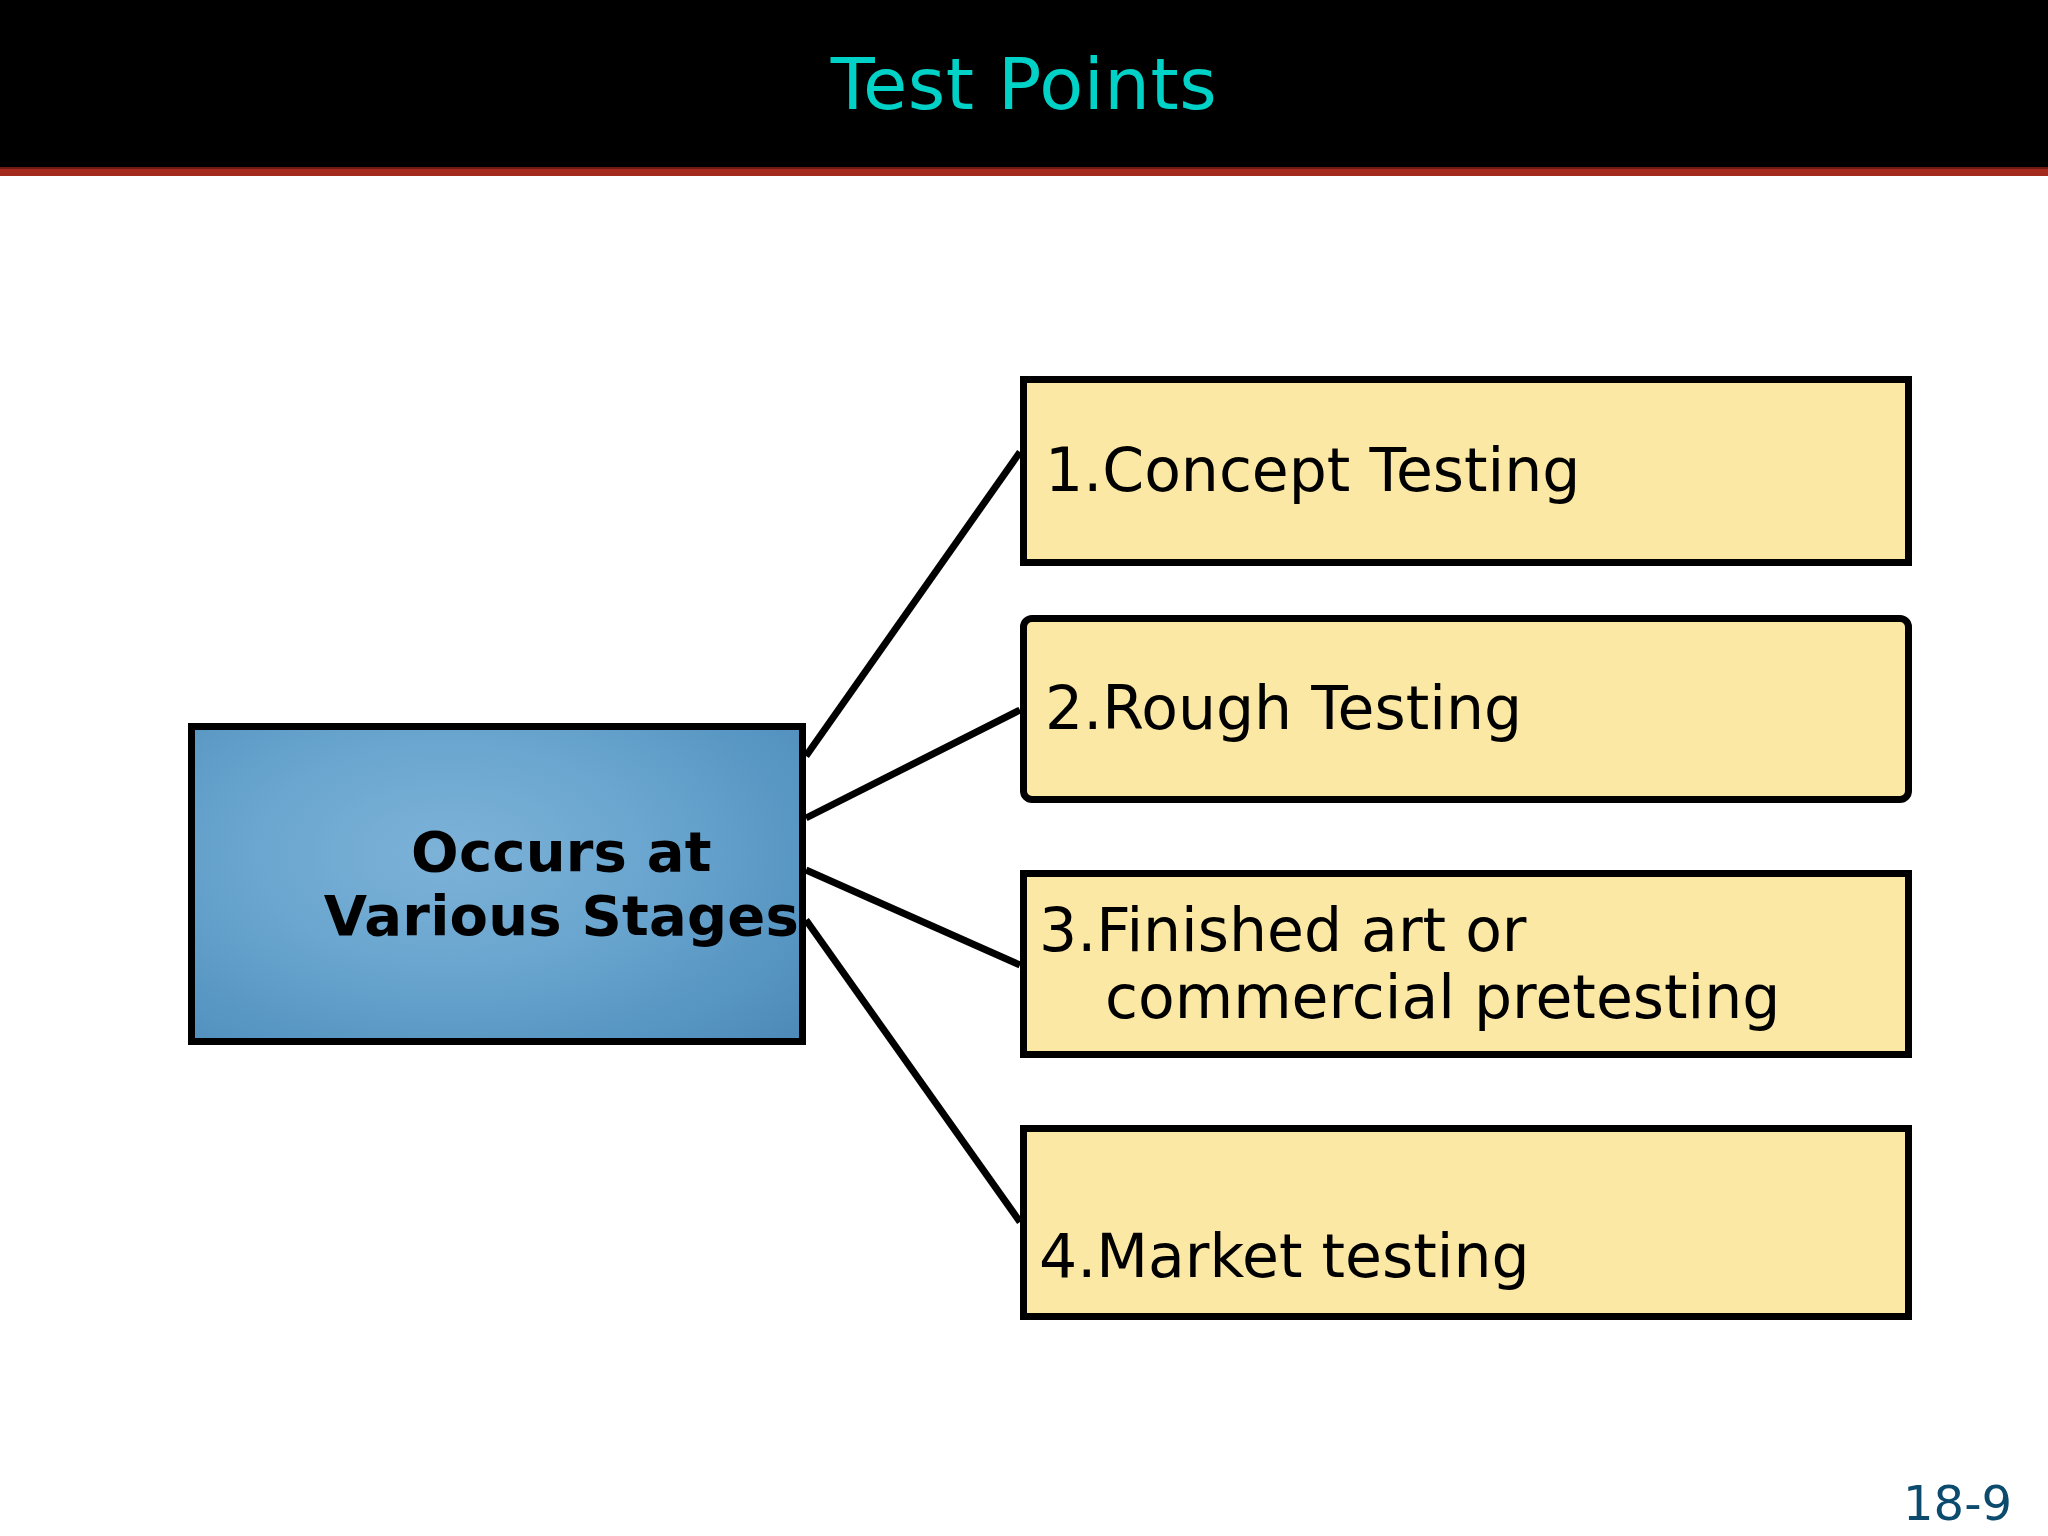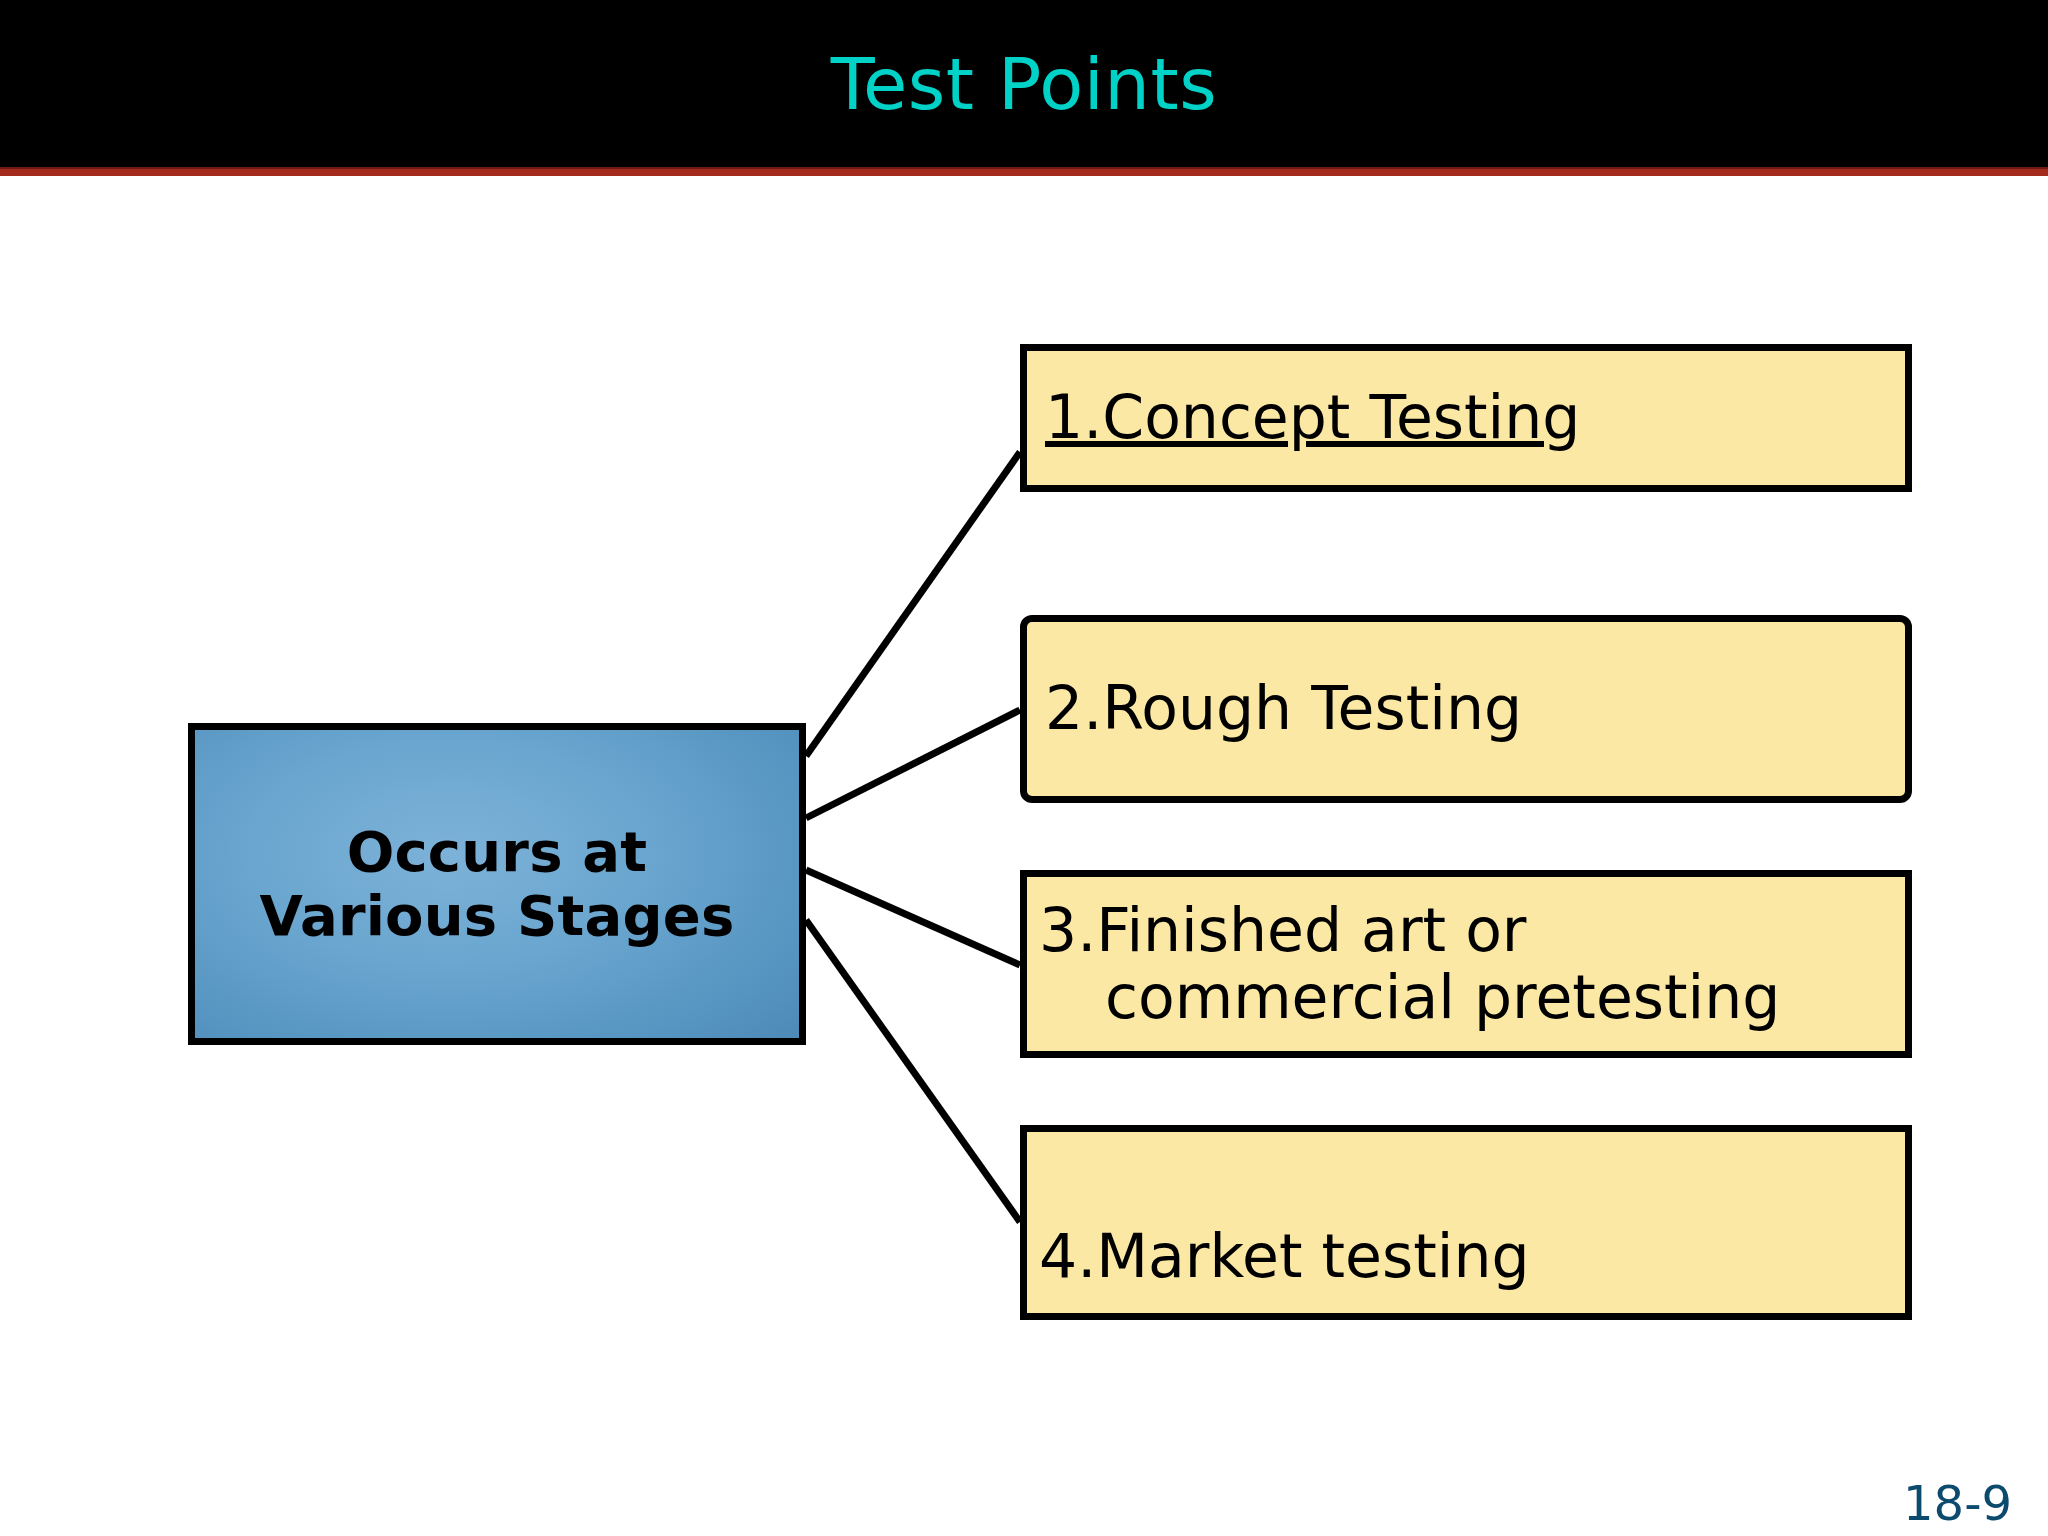--- a/index.html
+++ b/index.html
@@ -74,21 +74,21 @@
     position: absolute;
     left: 188px;
     top: 723px;
     width: 618px;
     height: 322px;
     box-sizing: border-box;
     border: 7px solid #000000;
     background: radial-gradient(ellipse 85% 95% at 42% 40%, #7db2d8 0%, #6aa6cf 38%, #5795c2 72%, #4a86b4 100%);
     display: flex;
     align-items: center;
-    justify-content: center;
+    justify-content: flex-end;
     text-align: center;
   }
   .source-box-label {
     color: #000000;
     font-family: "DejaVu Sans", "Liberation Sans", sans-serif;
     font-size: 56px;
     font-weight: bold;
     line-height: 1.14;
     white-space: pre-line;
     letter-spacing: 0.2px;
@@ -114,21 +114,21 @@
     padding-left: 18px;
     padding-right: 12px;
     white-space: pre-line;
     text-indent: 0;
   }
   .step-box-label.hanging {
     padding-left: 12px;
     text-indent: 0;
   }
 
-  #step-1 { top: 344px;  height: 148px; text-decoration: underline; }
+  #step-1 { top: 376px;  height: 190px; }
   #step-2 { top: 615px;  height: 188px; border-radius: 12px; }
   #step-3 { top: 870px;  height: 188px; }
   #step-4 { top: 1125px; height: 195px; }
 
   
   .step-box-label .cont {
     display: block;
     padding-left: 66px;
   }
 

